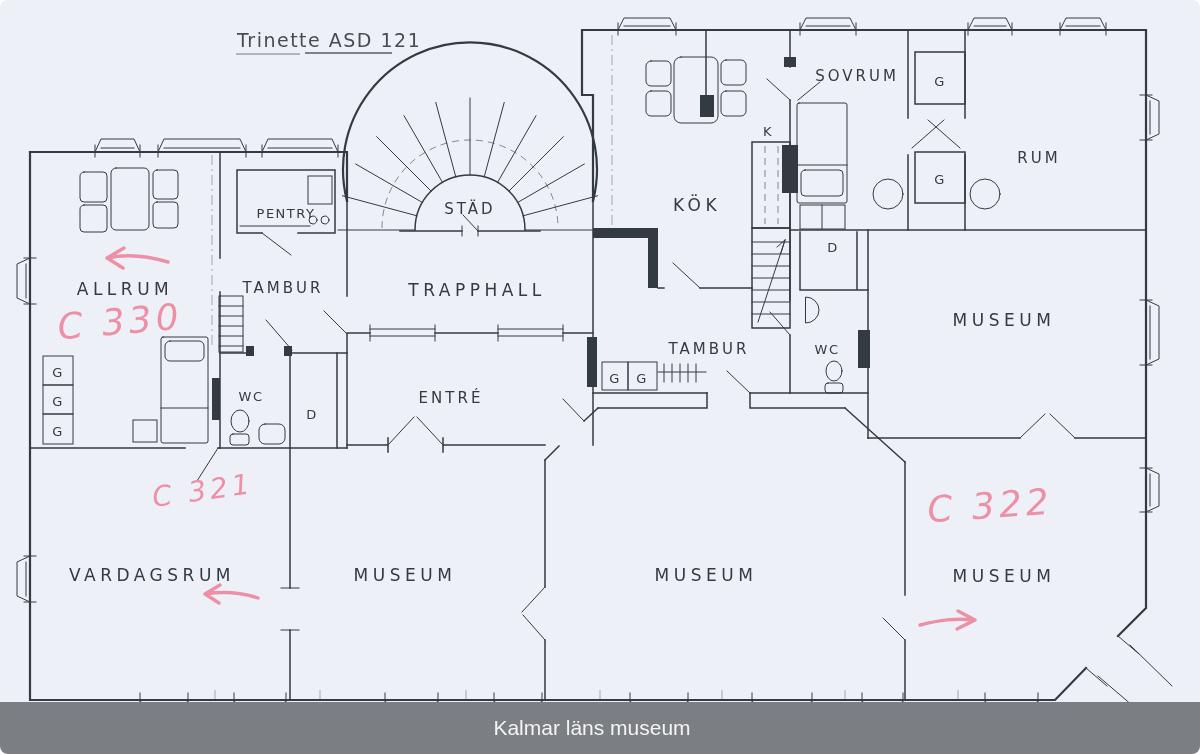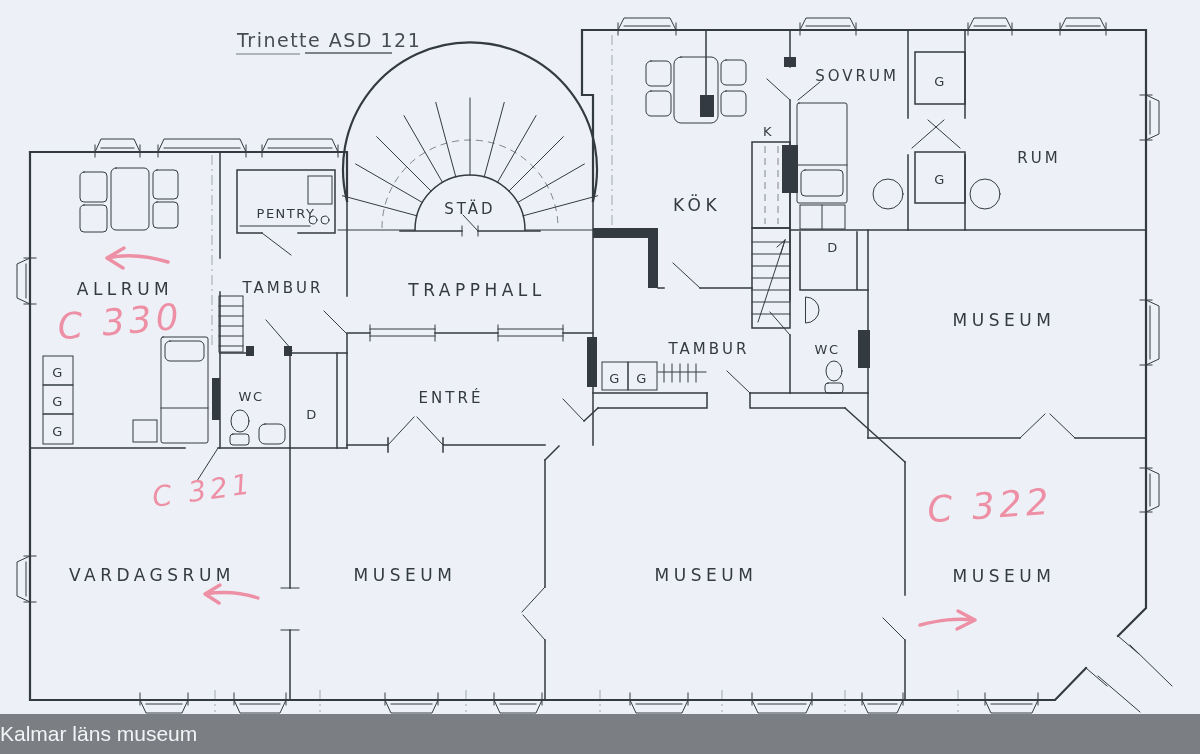--- a/index.html
+++ b/index.html
@@ -1,35 +1,35 @@
 <!DOCTYPE html>
 <html style="--paper: #edf1f7; --ink: #343a42; --pink: #ee90a5; --footer_bg: #7b7e82; --footer_text: #f3f4f5;"><head>
 <meta charset="utf-8">
 <style>
   :root{
     --paper:#edf1f7; --ink:#343a42; --pink:#ee90a5; --footer_bg:#7b7e82; --footer_text:#f3f4f5;
   }
   html,body{margin:0;padding:0;}
   .page{width:1200px;height:754px;position:relative;background:var(--paper);overflow:hidden;
-        font-family:"DejaVu Sans", sans-serif;}
+        font-family:"DejaVu Sans", sans-serif;border-radius:8px;}
   svg{display:block;}
   .w2{stroke:var(--ink);stroke-width:2.2;fill:none;stroke-linecap:square;}
   .w15{stroke:var(--ink);stroke-width:1.5;fill:none;stroke-linecap:square;}
   .w1{stroke:var(--ink);stroke-width:1;fill:none;stroke-linecap:square;}
   .dash{stroke:var(--ink);stroke-width:.9;fill:none;stroke-dasharray:7 5;opacity:.65;}
   .dashdot{stroke:var(--ink);stroke-width:.8;fill:none;stroke-dasharray:10 4 2 4;opacity:.5;}
   .blk{fill:var(--ink);stroke:none;}
   .lbl{font-size:17px;letter-spacing:4.5px;fill:var(--ink);text-anchor:middle;}
   .lblm{font-size:15px;letter-spacing:3px;fill:var(--ink);text-anchor:middle;}
   .lbls{font-size:13px;letter-spacing:1.5px;fill:var(--ink);text-anchor:middle;}
   .ttl{font-size:19px;letter-spacing:1.5px;fill:#474c53;text-anchor:start;}
   .pink{fill:var(--pink);text-anchor:middle;font-style:italic;letter-spacing:4px;}
   .pinkstroke{stroke:var(--pink);stroke-width:3.4;fill:none;stroke-linecap:round;stroke-linejoin:round;}
-  .footer{position:absolute;left:0;bottom:0;width:100%;height:40px;background:var(--footer_bg);
-          display:flex;align-items:center;justify-content:flex-start;box-sizing:border-box;padding-right:16px;
+  .footer{position:absolute;left:0;bottom:0;width:100%;height:52px;background:var(--footer_bg);
+          display:flex;align-items:center;justify-content:center;box-sizing:border-box;padding-right:16px;
           font-family:"Liberation Sans", sans-serif;font-size:21px;color:var(--footer_text);}
 </style>
 </head>
 <body>
 
 <div class="page">
 <svg width="1200" height="714" viewBox="0 0 1200 714">
 
   <g>
     <text class="ttl" x="237" y="47">Trinette ASD 121</text>

